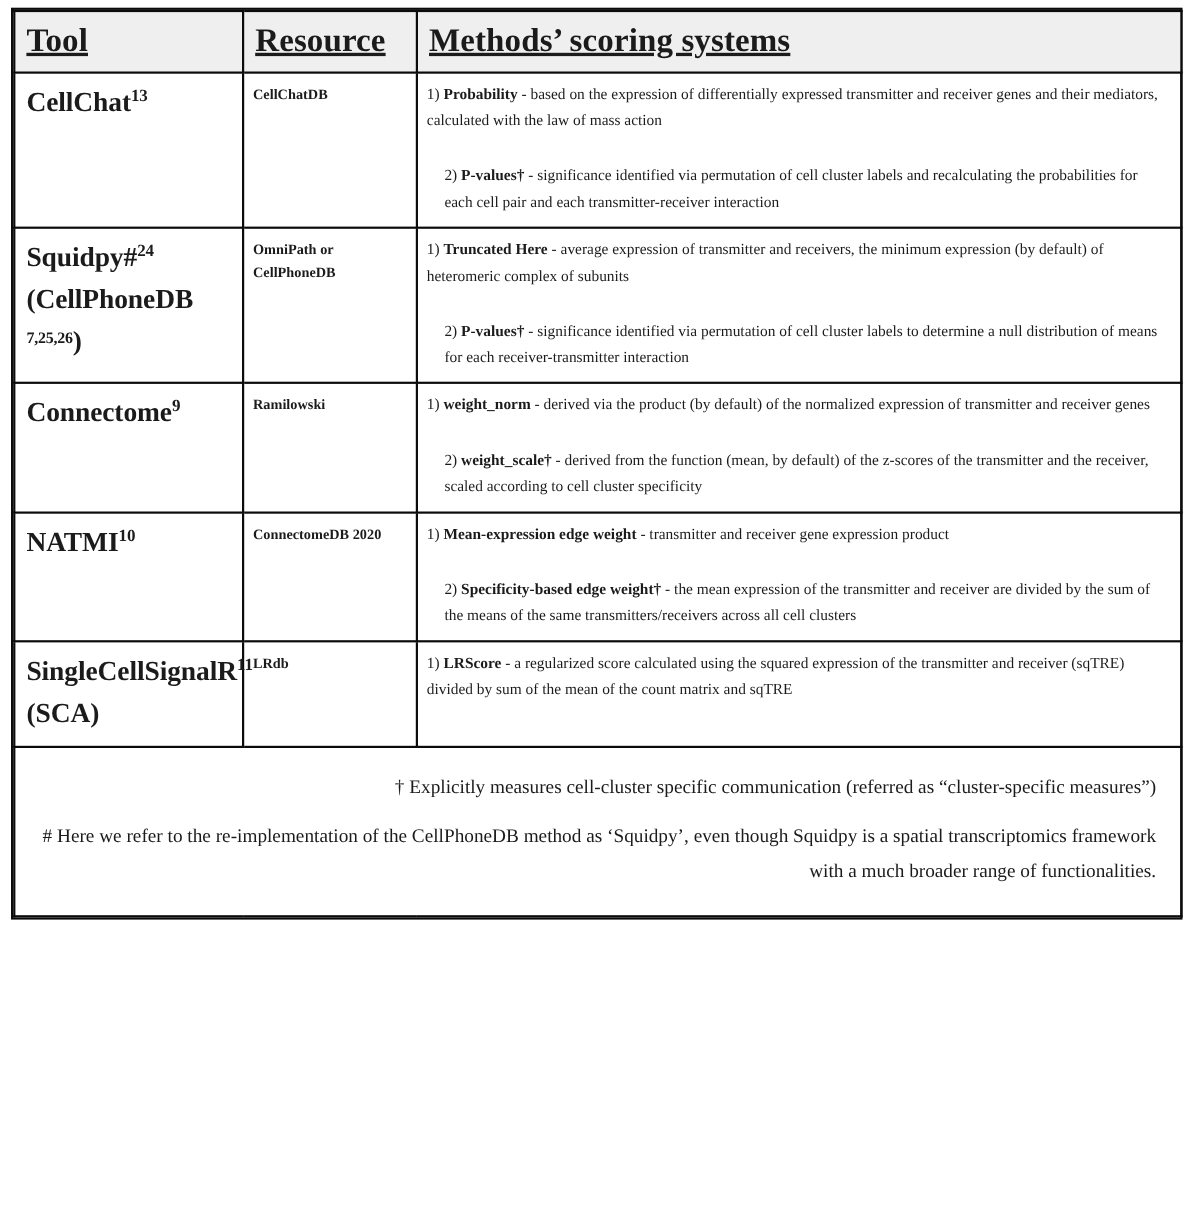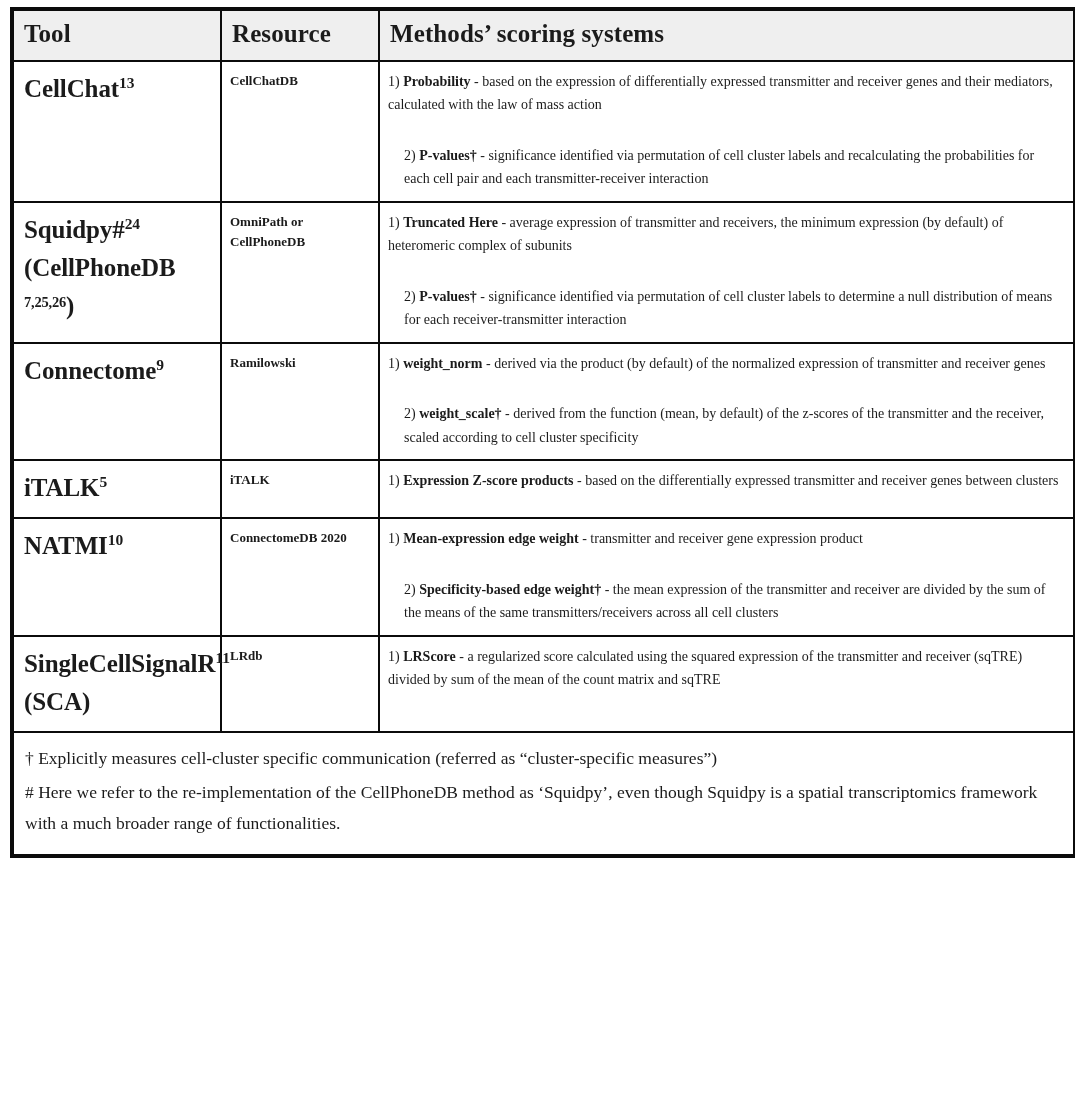--- a/index.html
+++ b/index.html
@@ -48,23 +48,24 @@
     vertical-align: top;
     box-sizing: border-box;
   }
 
   
   thead th {
     background: #efefef;
     padding: 9px 16px 12px 10px;
     text-align: left;
     font-weight: bold;
-    font-size: 25px;
+    font-size: 30px;
     line-height: 1.1;
     letter-spacing: 0.1px;
+    text-decoration: underline;
   }
 
   
   td.tool-cell {
     padding: 8px 8px 10px 10px;
     font-weight: bold;
     font-size: 25px;
     line-height: 1.52;
     letter-spacing: -0.1px;
   }
@@ -100,21 +101,21 @@
     letter-spacing: -0.2px;
   }
 
   
   td.footnote-cell {
     padding: 8px 10px 12px 9px;
     font-size: 17.5px;
     line-height: 1.82;
     font-weight: normal;
   }
-  .footnote-line { margin: 2px; }
+  .footnote-line { margin: 12px; text-align: right; }
 </style>
 </head>
 <body>
 
 <div class="page">
   <div class="table-wrap">
     <table class="cc-table">
       <colgroup>
         <col class="c-tool">
           <col class="c-resource">
@@ -146,27 +147,20 @@
           </tr>
           <tr>
             <td class="tool-cell"><span>Connectome</span><sup class="ref">9</sup></td>
             <td class="resource-cell">Ramilowski</td>
             <td class="methods-cell">
               <p class="method-item"><span>1) </span><span class="m-name">weight_norm</span><span> - derived via the product (by default) of the normalized expression of transmitter and receiver genes</span></p>
               <p class="method-item"><span>2) </span><span class="m-name">weight_scale†</span><span> - derived from the function (mean, by default) of the z-scores of the transmitter and the receiver, scaled according to cell cluster specificity</span></p>
             </td>
           </tr>
           <tr>
-            <td class="tool-cell"><span>iTALK</span><sup class="ref">5</sup></td>
-            <td class="resource-cell">iTALK</td>
-            <td class="methods-cell">
-              <p class="method-item"><span>1) </span><span class="m-name">Expression Z-score products</span><span> - based on the differentially expressed transmitter and receiver genes between clusters</span></p>
-            </td>
-          </tr>
-          <tr>
             <td class="tool-cell"><span>NATMI</span><sup class="ref">10</sup></td>
             <td class="resource-cell">ConnectomeDB 2020</td>
             <td class="methods-cell">
               <p class="method-item"><span>1) </span><span class="m-name">Mean-expression edge weight</span><span> - transmitter and receiver gene expression product</span></p>
               <p class="method-item"><span>2) </span><span class="m-name">Specificity-based edge weight†</span><span> - the mean expression of the transmitter and receiver are divided by the sum of the means of the same transmitters/receivers across all cell clusters</span></p>
             </td>
           </tr>
           <tr>
             <td class="tool-cell"><span>SingleCellSignalR</span><sup class="ref">11</sup><br><span>(SCA)</span></td>
             <td class="resource-cell">LRdb</td>

